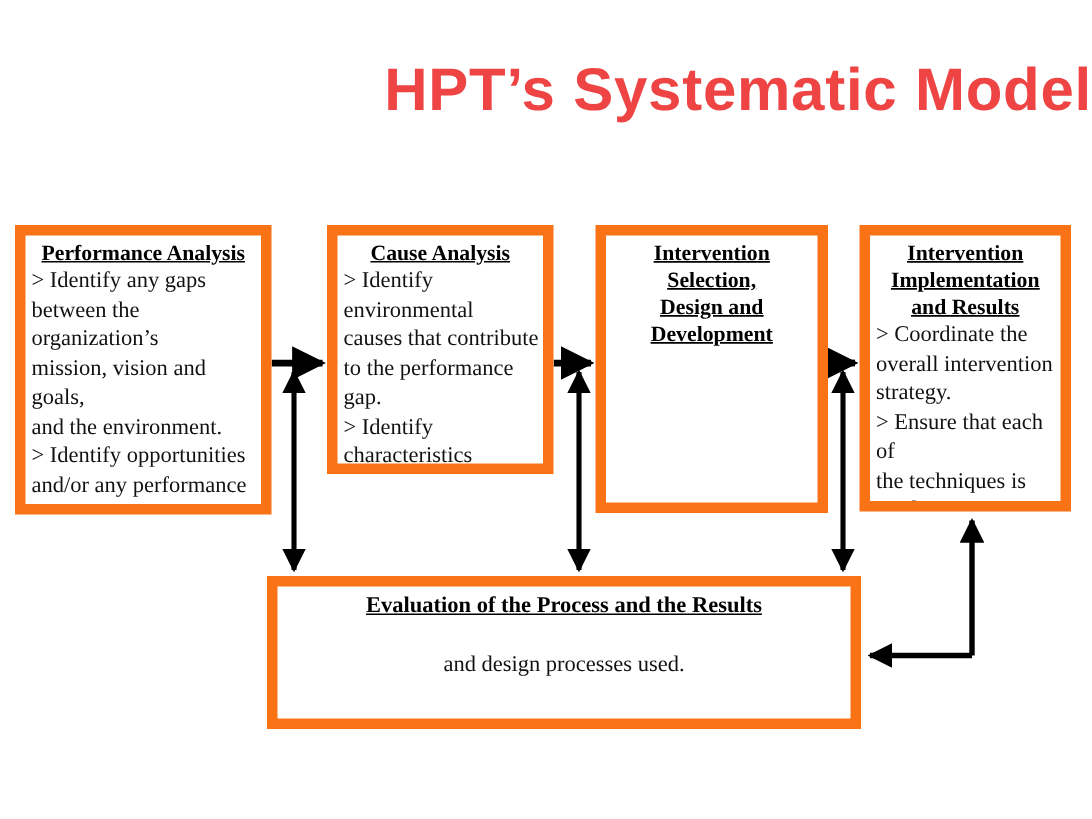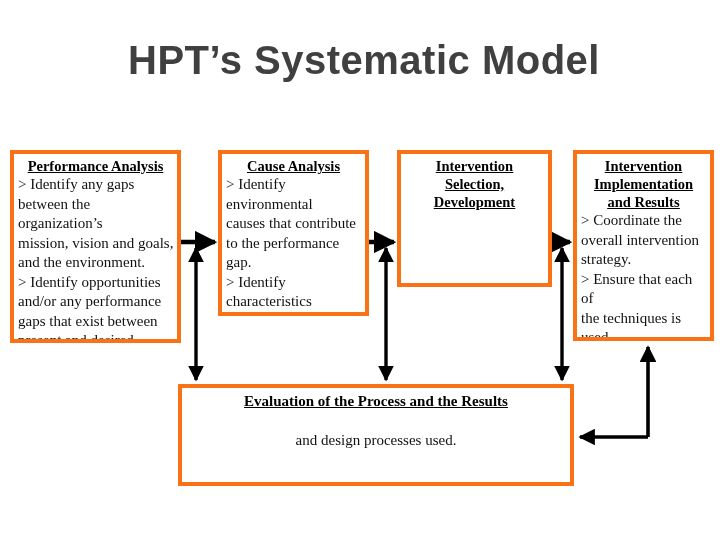--- a/index.html
+++ b/index.html
@@ -15,35 +15,35 @@
     overflow: hidden;
     font-family: "Liberation Serif", "DejaVu Serif", serif;
   }
 
   
   #title {
     position: absolute;
     left: 0;
     top: 38px;
     width: 728px;
-    text-align: center;
+    text-align: right;
     font-family: "Liberation Sans", "DejaVu Sans", sans-serif;
     font-weight: bold;
     font-size: 40px;
     letter-spacing: 0.5px;
-    color: #404040;
+    color: #ef4444;
     white-space: nowrap;
   }
 
   
   .box {
     position: absolute;
     box-sizing: border-box;
     background: #ffffff;
-    border: 4px solid #f97316;
+    border: 7px solid #f97316;
     overflow: hidden;
   }
   .box-head {
     display: block;
     text-align: center;
     font-weight: bold;
     font-size: 14.5px;
     line-height: 18px;
     text-decoration: underline;
     color: #000000;
@@ -57,21 +57,21 @@
     display: block;
     padding: 0 2px 0 4px;
     font-size: 15px;
     line-height: 19.5px;
     color: #111111;
     white-space: pre-line;
   }
 
   #box-performance  { left: 10px;  top: 150px; width: 171px; height: 193px; }
   #box-cause        { left: 218px; top: 150px; width: 151px; height: 166px; }
-  #box-selection    { left: 397px; top: 150px; width: 155px; height: 137px; }
+  #box-selection    { left: 397px; top: 150px; width: 155px; height: 192px; }
   #box-implement    { left: 573px; top: 150px; width: 141px; height: 191px; }
 
   #box-evaluation {
     left: 178px; top: 384px; width: 396px; height: 102px;
   }
   #box-evaluation .box-head { font-size: 15px; padding-top: 4px; }
   #box-evaluation .box-body {
     text-align: center;
     font-size: 15px;
     line-height: 20px;
@@ -154,20 +154,21 @@
 to the performance gap.
 &gt; Identify characteristics
 of the workforce that
 contribute to the
 performance gap.</span>
   </div>
 
   <div class="box" id="box-selection">
     <span class="box-head">
       <span class="hl">Intervention Selection,</span>
+      <span class="hl">Design and</span>
       <span class="hl">Development</span>
     </span>
   </div>
 
   <div class="box" id="box-implement">
     <span class="box-head">
       <span class="hl">Intervention</span>
       <span class="hl">Implementation </span>
       <span class="hl">and Results</span>
     </span>

